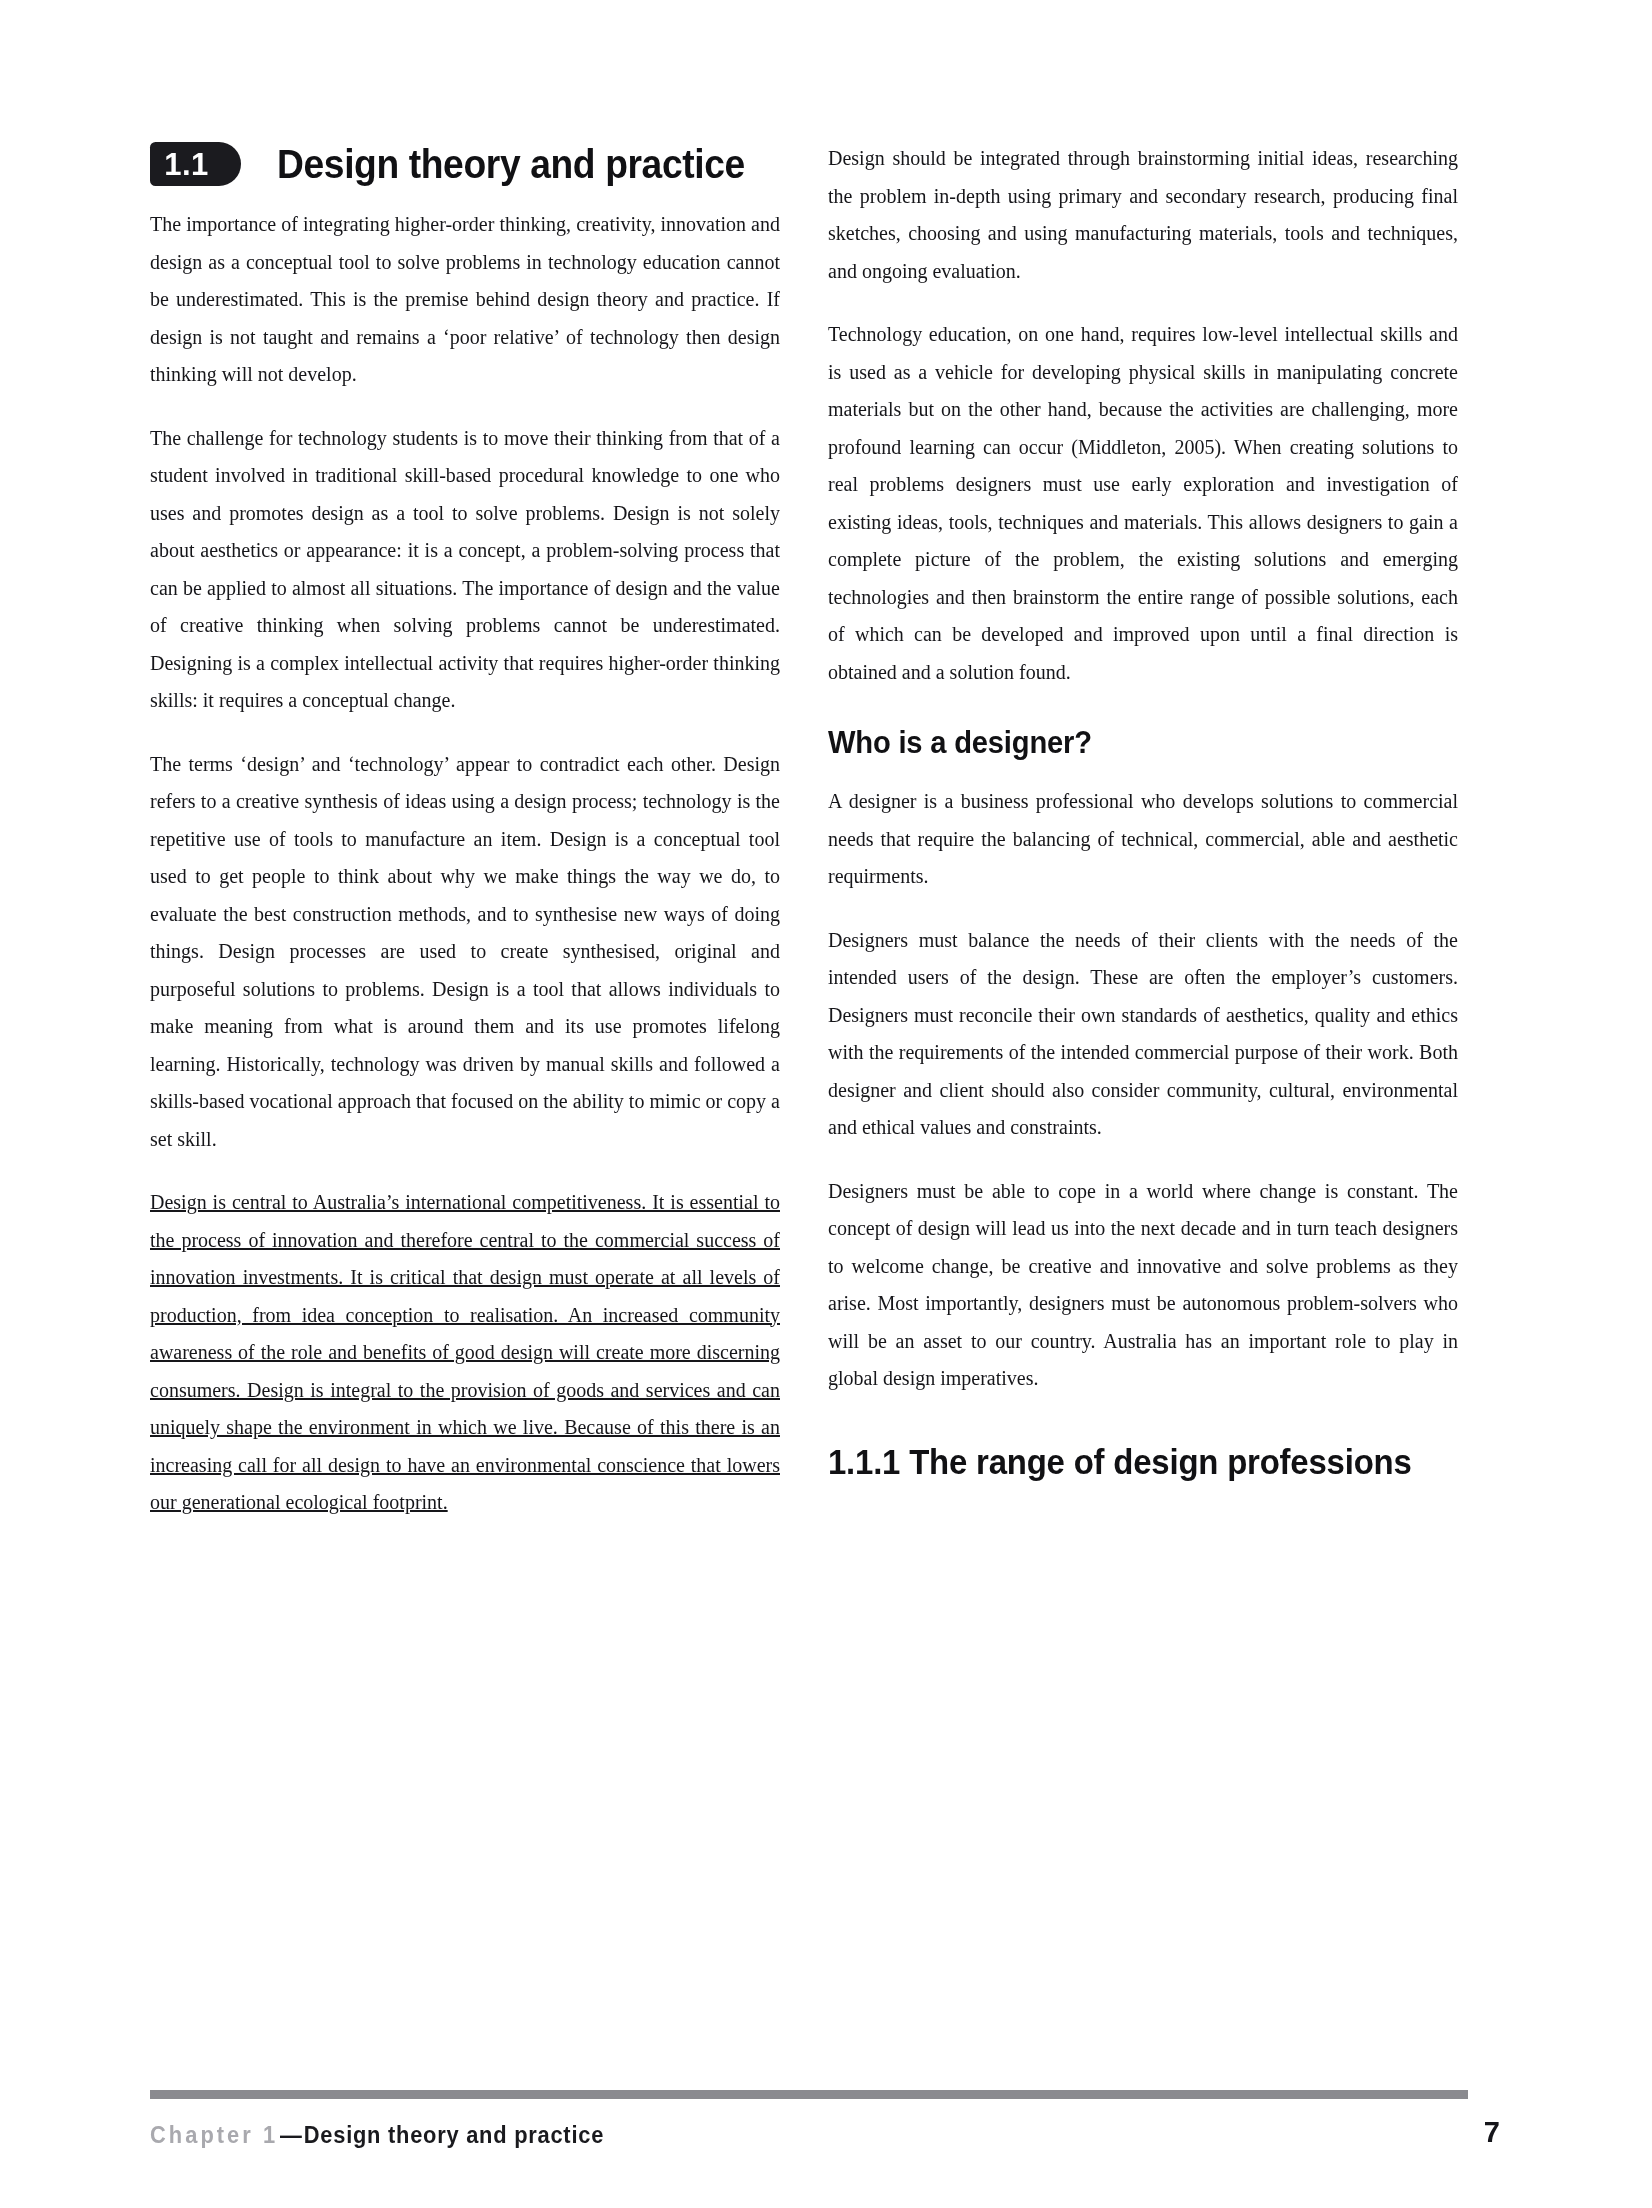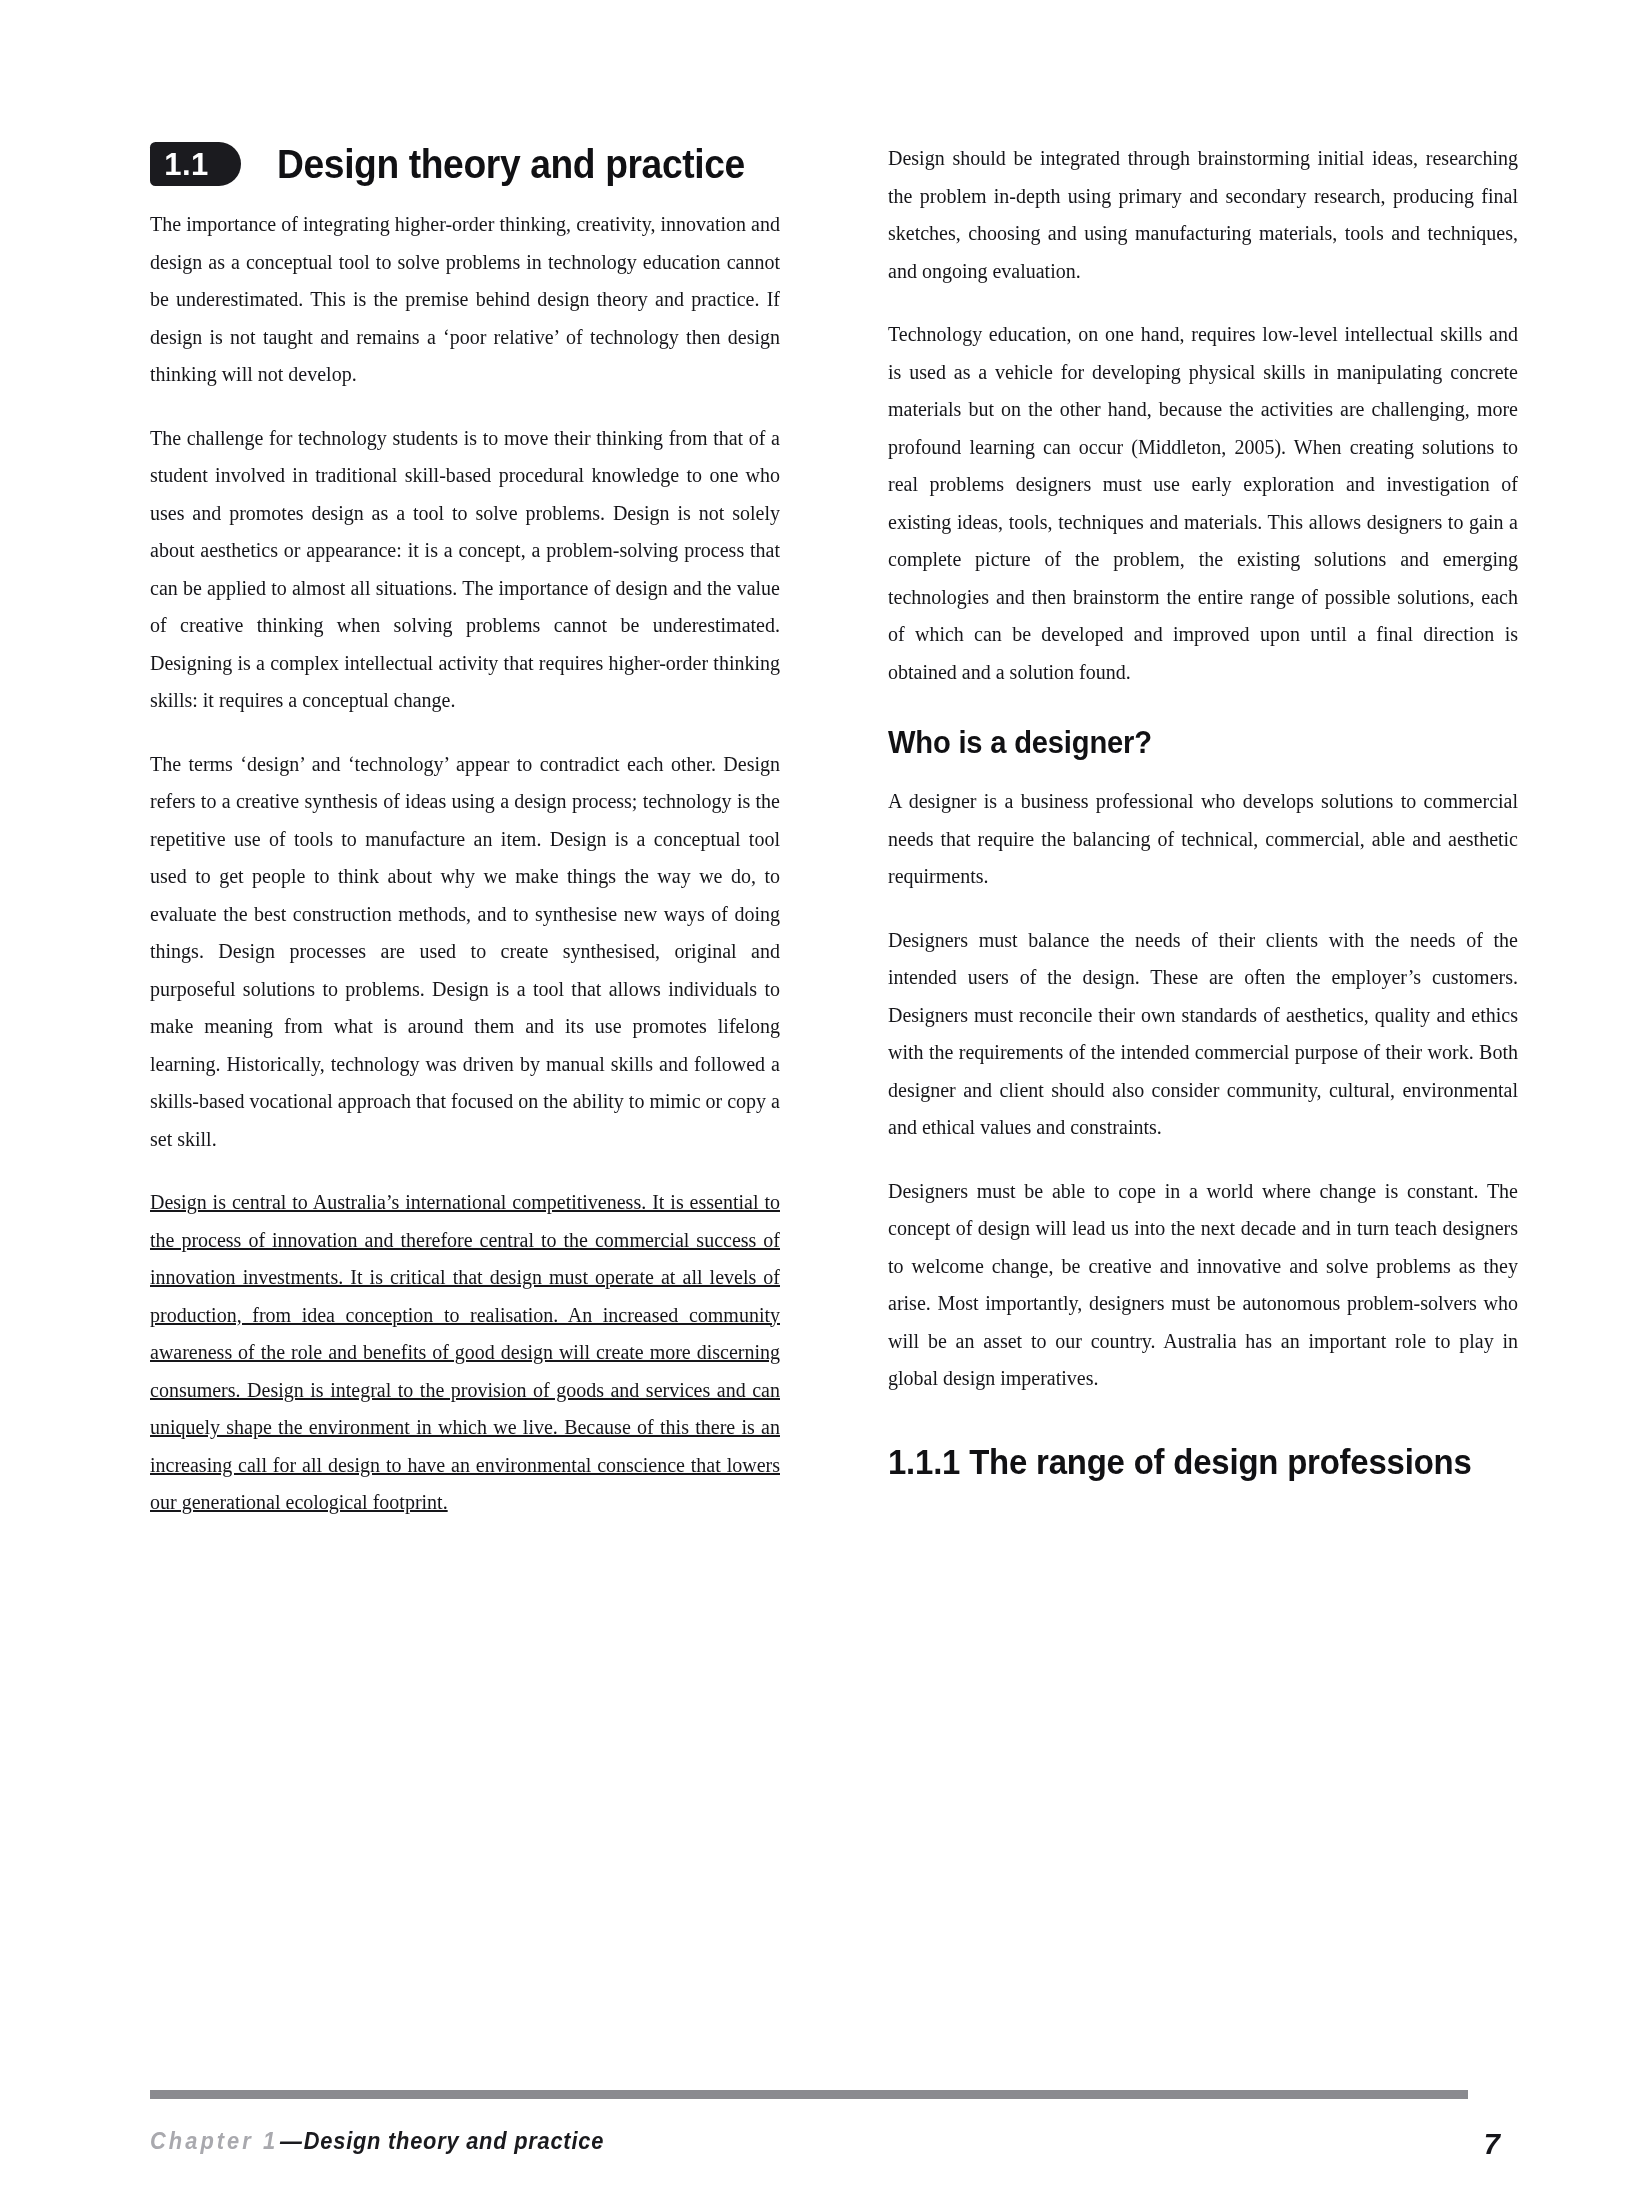--- a/index.html
+++ b/index.html
@@ -21,21 +21,21 @@
   .content {
     position: absolute;
     left: 150px;
     top: 140px;
     width: 1332px;
     height: 1830px;
   }
 
   .columns {
     display: flex;
-    gap: 108px;
+    gap: 48px;
     align-items: flex-start;
   }
   .col {
     width: 630px;
     flex: 0 0 630px;
   }
 
   
   .section-head {
     display: flex;
@@ -110,25 +110,24 @@
     top: 2090px;
     width: 1350px;
   }
   .footer-rule {
     height: 9px;
     background: #8a8a8f;
     width: 1318px;
   }
   .footer-row {
     display: flex;
-    align-items: flex-start;
+    align-items: flex-end;
     justify-content: space-between;
-    margin-top: 29px;
+    margin-top: 17px;
     width: 1350px;
-    font-style: italic;
   }
   .footer-left {
     font-family: "Liberation Sans", sans-serif;
     font-weight: bold;
     font-size: 23px;
     white-space: nowrap;
     transform: scaleX(0.95);
     transform-origin: left center;
   }
   .chapter-label {

